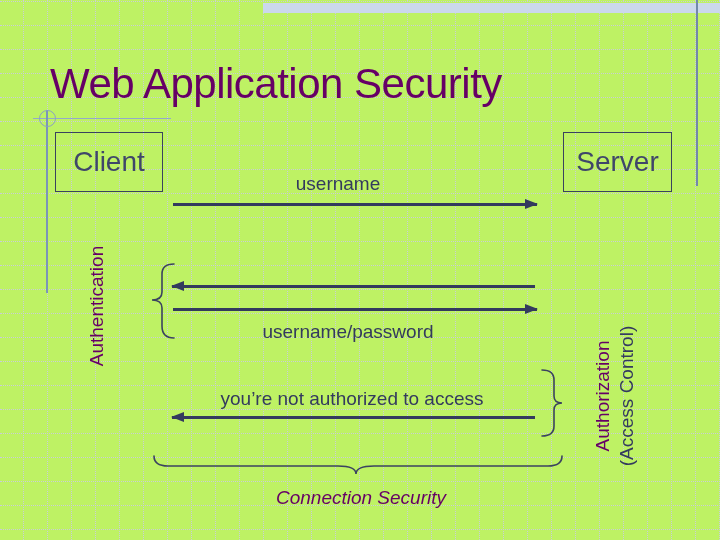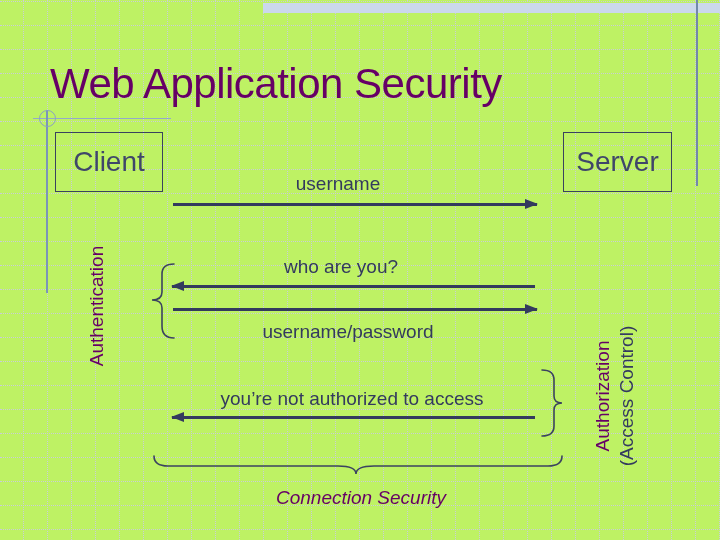--- a/index.html
+++ b/index.html
@@ -122,21 +122,20 @@
   <div class="actor client">
     <span>Client</span>
   </div>
   <div class="actor server">
     <span>Server</span>
   </div>
 
   <div class="msg-label" style="left:173px;top:173px;">username</div>
   <div class="msg-arrow head-right" style="left:173px;top:203px;width:364px;"></div>
 
-  <div class="msg-label" style="left:176px;top:256px;">who are you?</div>
   <div class="msg-arrow head-left" style="left:172px;top:285px;width:363px;"></div>
 
   <div class="msg-arrow head-right" style="left:173px;top:308px;width:364px;"></div>
   <div class="msg-label" style="left:187px;top:388px;">you’re not authorized to access</div>
 
   <div class="msg-label" style="left:183px;top:321px;">username/password</div>
   <div class="msg-arrow head-left" style="left:172px;top:416px;width:363px;"></div>
 
   <svg class="brace-svg" style="left:148px;top:262px;" width="30" height="78" viewBox="0 0 30 78">
     <path d="M 26,2 Q 14,2 14,12 L 14,30 Q 14,38 4,38 Q 14,38 14,46 L 14,64 Q 14,76 26,76"></path>

